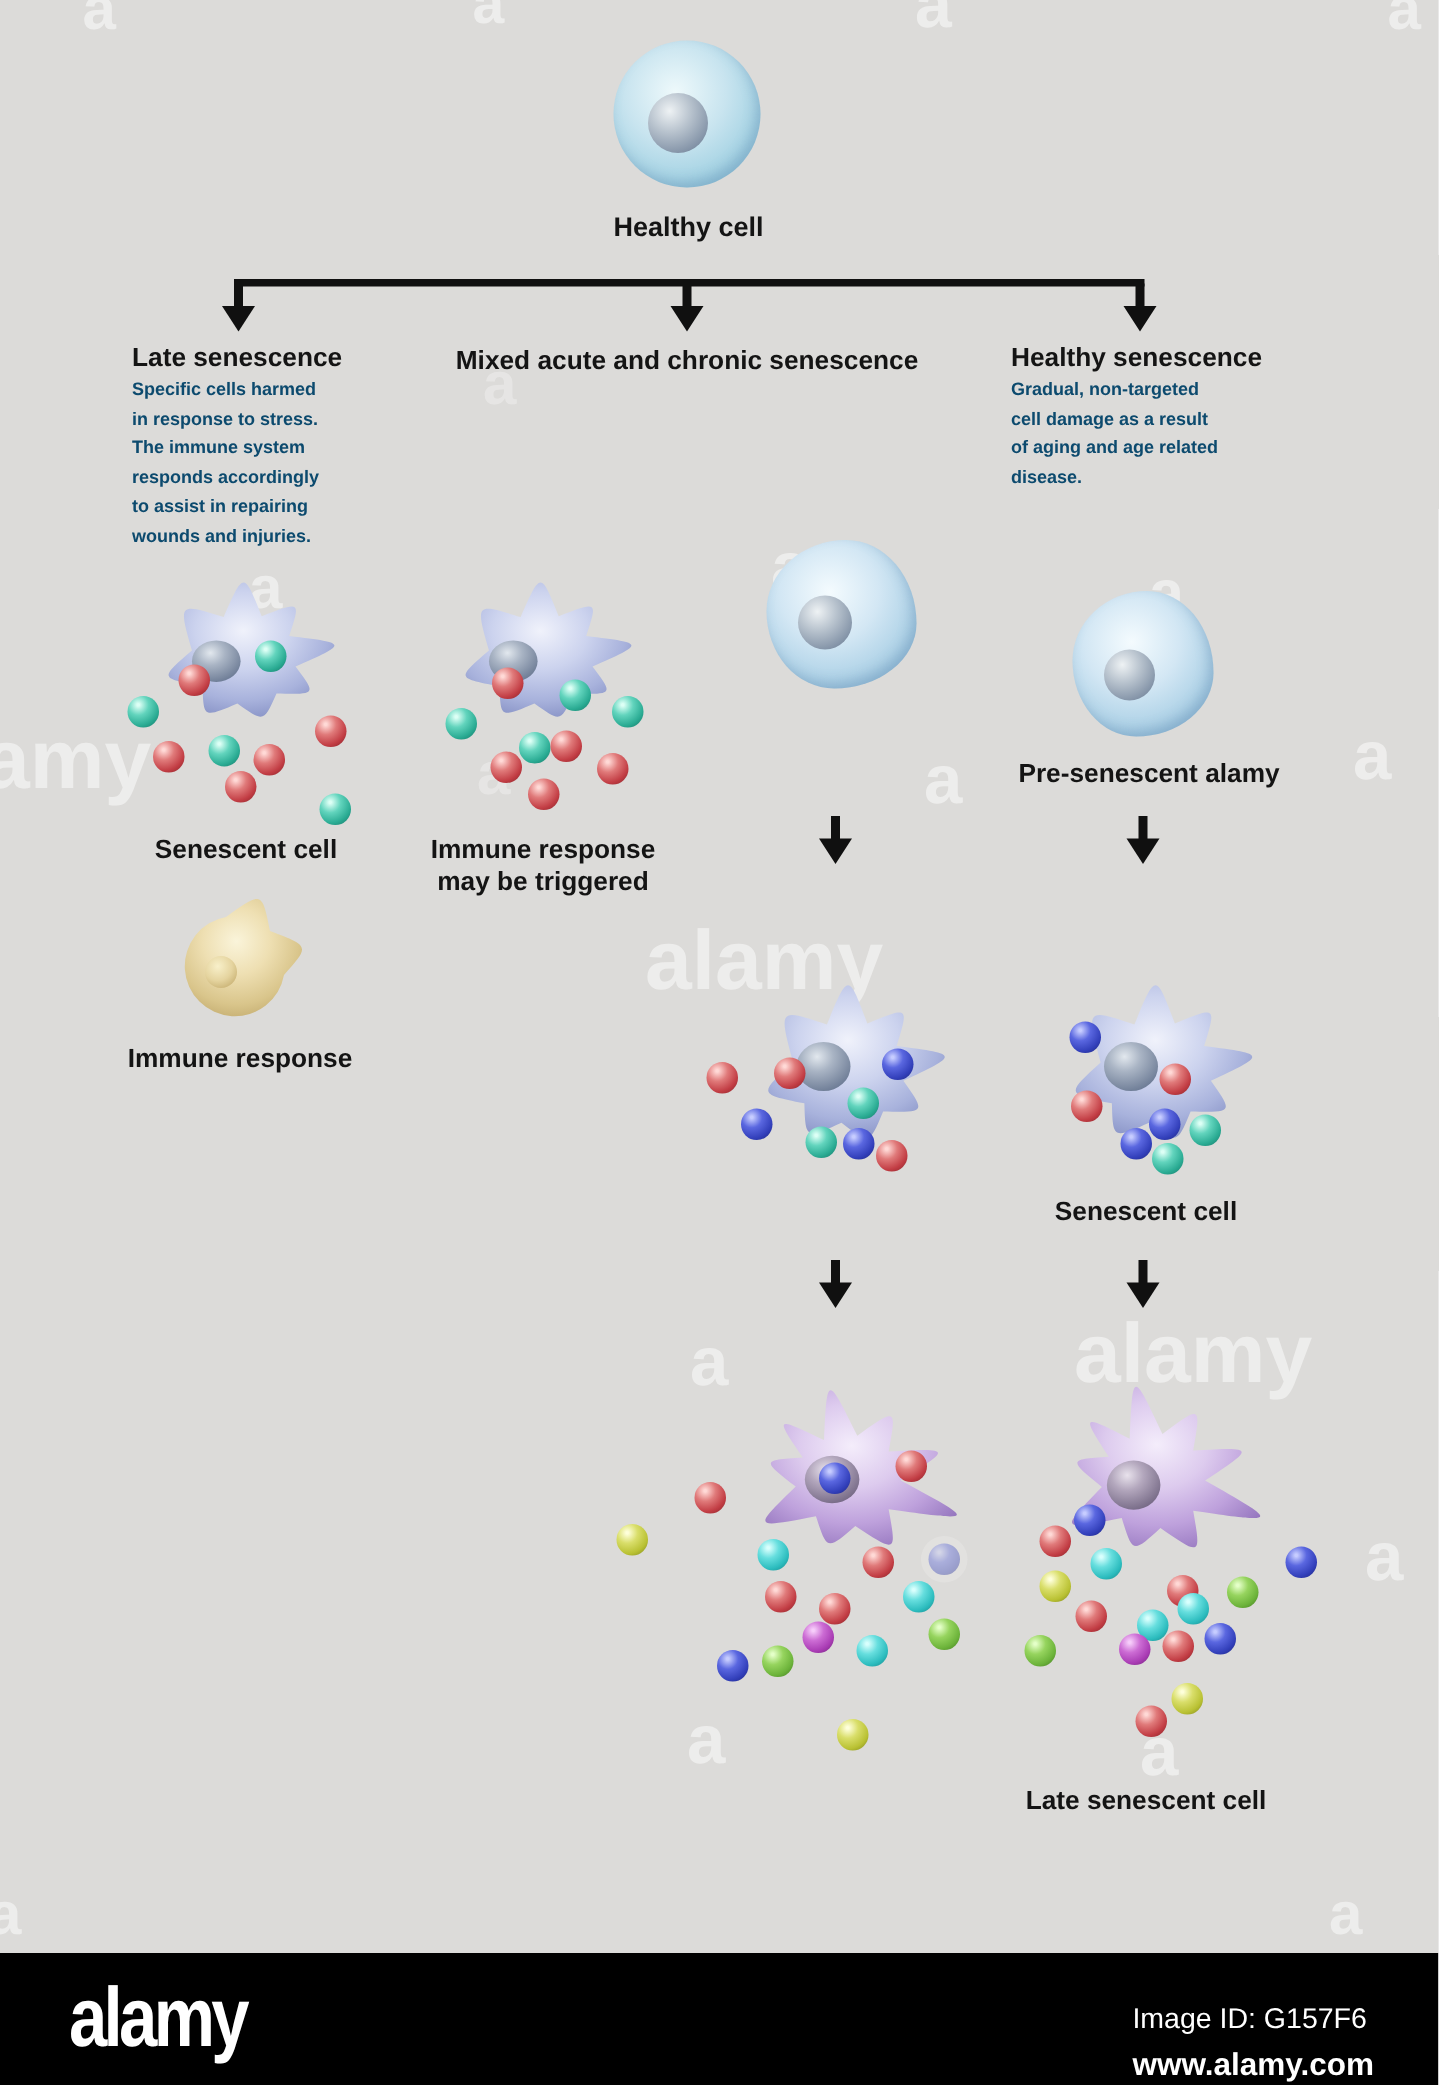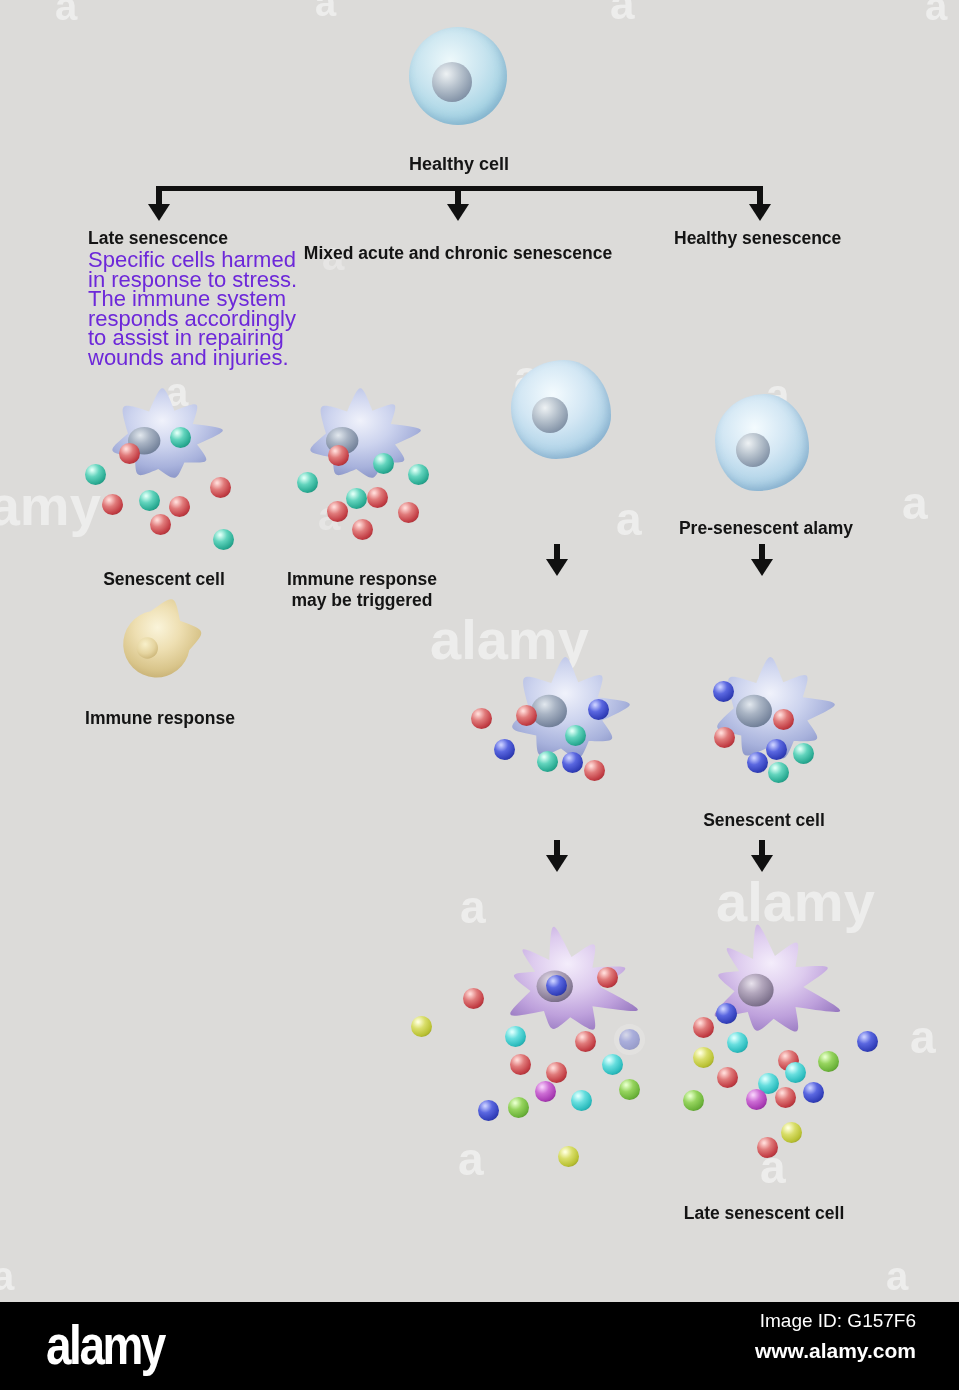--- a/index.html
+++ b/index.html
@@ -22,26 +22,26 @@
   }
   
   .lbl{
     position:absolute;
     color:#141414;
     font-weight:bold;
     font-size:17.5px;
     line-height:21px;
     white-space:pre-line;
   }
-  .lbl.center{transform:translateX(-50%);text-align:center;margin-top:13px;}
+  .lbl.center{transform:translateX(-50%);text-align:center;}
   .desc{
     position:absolute;
-    color:#6d28d9;
-    font-weight:normal;
-    font-size:22px;
+    color:#0c4a6e;
+    font-weight:bold;
+    font-size:12px;
     line-height:19.5px;
     white-space:pre-line;
   }
   
   .branch-line{
     position:absolute;
     left:156px;top:186px;width:607px;height:5px;
     background:#101010;
   }
   .darr{position:absolute;width:22px;height:32px;}
@@ -86,21 +86,21 @@
     position:absolute;left:0;top:1302px;width:100%;height:88px;
     background:#000;
   }
   .footer .brand{
     position:absolute;left:46px;top:10px;
     color:#fff;font-weight:bold;font-size:56px;letter-spacing:-3px;
     transform:scaleX(.82);transform-origin:left center;
     line-height:66px;
   }
   .footer .meta{
-    position:absolute;right:43px;top:8px;text-align:right;color:#fff;
+    position:absolute;right:43px;top:34px;color:#fff;
   }
   .footer .meta .id{font-size:19px;font-weight:normal;display:block;margin-bottom:7px;}
   .footer .meta .url{font-size:21px;font-weight:bold;display:block;color:#fff;text-decoration:none;}
 </style>
 </head>
 <body>
 
 <div id="canvas">
 
   <svg width="0" height="0" style="position:absolute" aria-hidden="true">
@@ -181,20 +181,24 @@
   <div class="desc" style="left:88px;top:250px;">Specific cells harmed
 in response to stress.
 The immune system
 responds accordingly
 to assist in repairing
 wounds and injuries.</div>
 
   <div class="lbl center" style="left:458px;top:230px;">Mixed acute and chronic senescence</div>
 
   <div class="lbl" style="left:674px;top:228px;">Healthy senescence</div>
+  <div class="desc" style="left:674px;top:250px;">Gradual, non-targeted
+cell damage as a result
+of aging and age related
+disease.</div>
 
   <svg class="cell-svg" style="left:85px;top:370px;" width="155" height="132" viewBox="0 0 220 220" preserveAspectRatio="none">
     <use href="#p-spiky" fill="url(#gSpiky)"></use>
     <circle cx="84" cy="118" r="23" fill="url(#gSpikyNuc)"></circle>
   </svg>
 
   <svg class="cell-svg" style="left:283px;top:370px;" width="155" height="132" viewBox="0 0 220 220" preserveAspectRatio="none">
     <use href="#p-spiky" fill="url(#gSpiky)"></use>
     <circle cx="84" cy="118" r="23" fill="url(#gSpikyNuc)"></circle>
   </svg>

